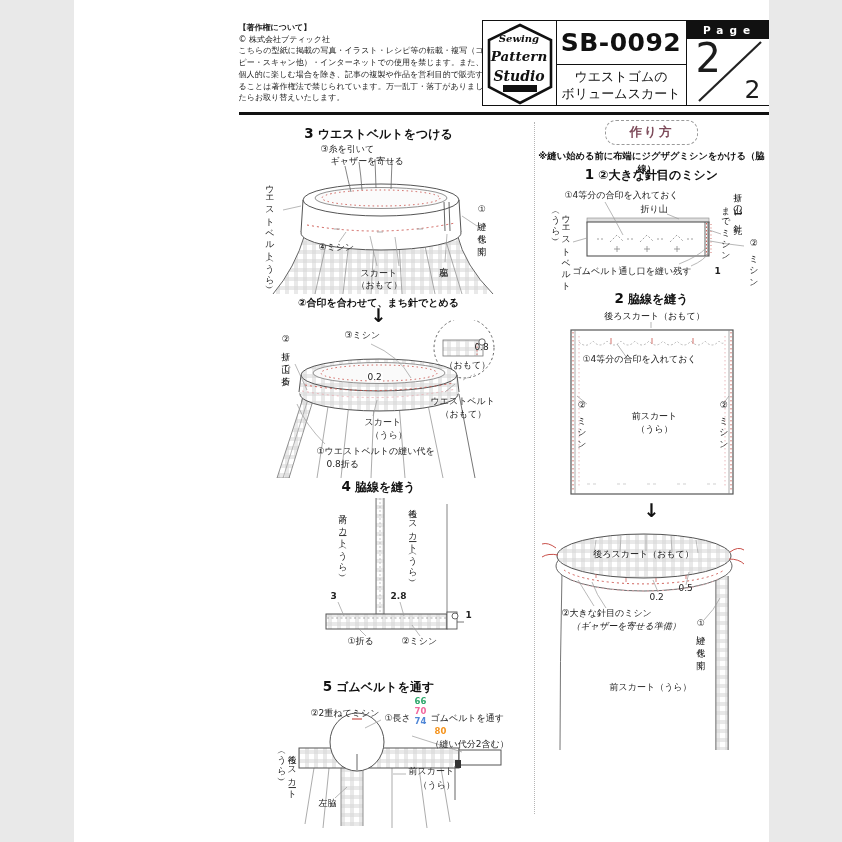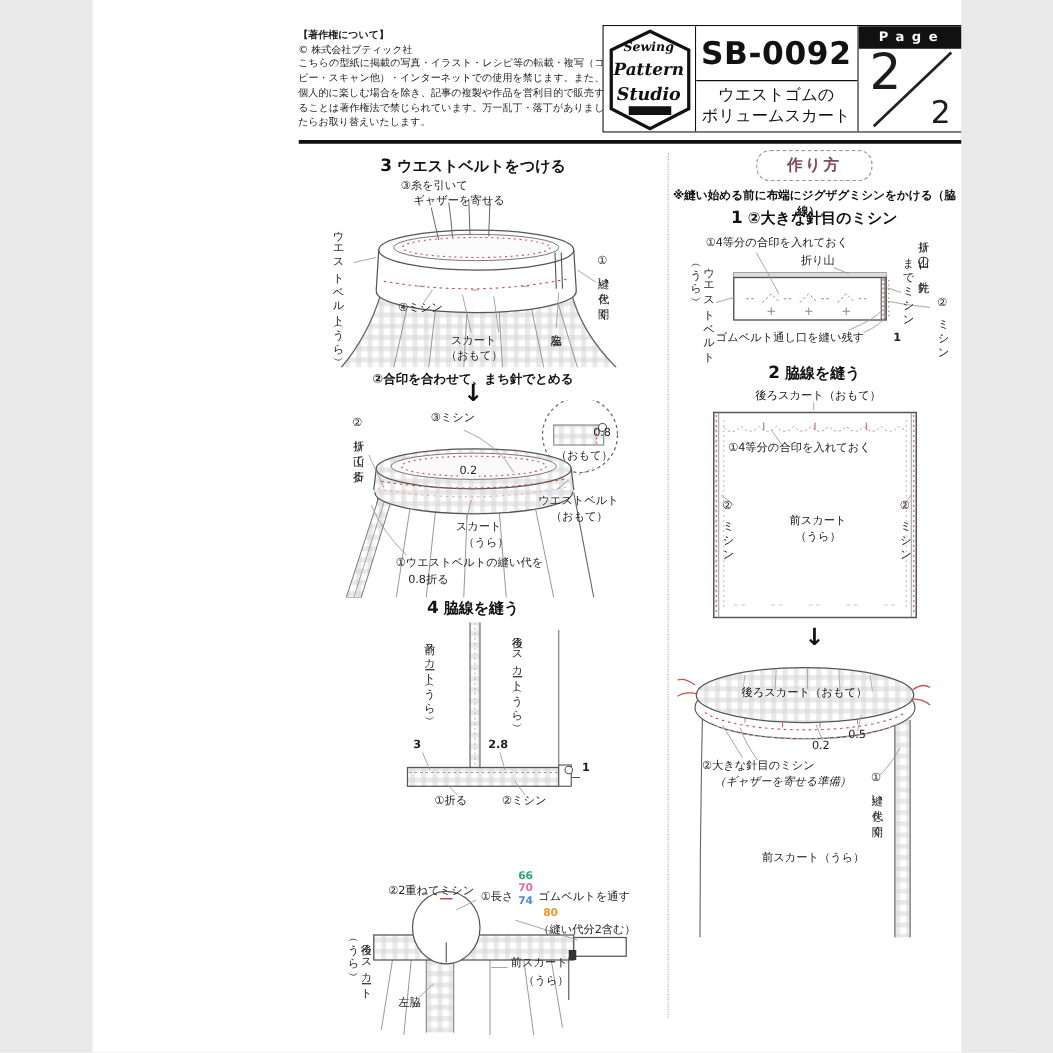--- a/index.html
+++ b/index.html
@@ -185,20 +185,23 @@
     </svg>
     <div class="lbl vtext" style="left:64px;top:12px;height:90px;">前スカート（うら）</div>
     <div class="lbl vtext" style="left:134px;top:6px;height:100px;">後ろスカート（うら）</div>
     <div class="lbl" style="left:57px;top:95px;font-weight:600;">3</div>
     <div class="lbl" style="left:117px;top:95px;font-weight:600;">2.8</div>
     <div class="lbl" style="left:192px;top:114px;font-weight:600;">1</div>
     <div class="lbl" style="left:74px;top:140px;">①折る</div>
     <div class="lbl" style="left:128px;top:140px;">②ミシン</div>
   </div>
 
+  <div class="sec-title" style="left:160px;top:678px;width:290px;">
+    <span class="num">5</span><span>ゴムベルトを通す</span>
+  </div>
 
   <div class="fig" style="left:195px;top:696px;width:250px;height:140px;">
     <svg width="250" height="140" viewBox="0 0 250 140">
       <path d="M45,72 L36,128 M60,72 L54,132 M150,72 L158,132 M172,72 L181,126 M123,72 L123,132" stroke="#888" stroke-width="0.7" fill="none"></path>
       <rect x="72" y="72" width="22" height="58" fill="url(#ging)"></rect>
       <path d="M72,72 V130 M94,72 V130" stroke="#777" stroke-width="0.8"></path>
       <rect x="30" y="52" width="160" height="20" fill="url(#ging)" stroke="#555" stroke-width="1"></rect>
       <ellipse cx="88" cy="46" rx="27" ry="29" fill="#fff" stroke="#555" stroke-width="1"></ellipse>
       <path d="M88,58 V74" stroke="#555" stroke-width="0.9"></path>
       <path d="M83,23 h10" stroke="#c9504a" stroke-width="1.2"></path>

